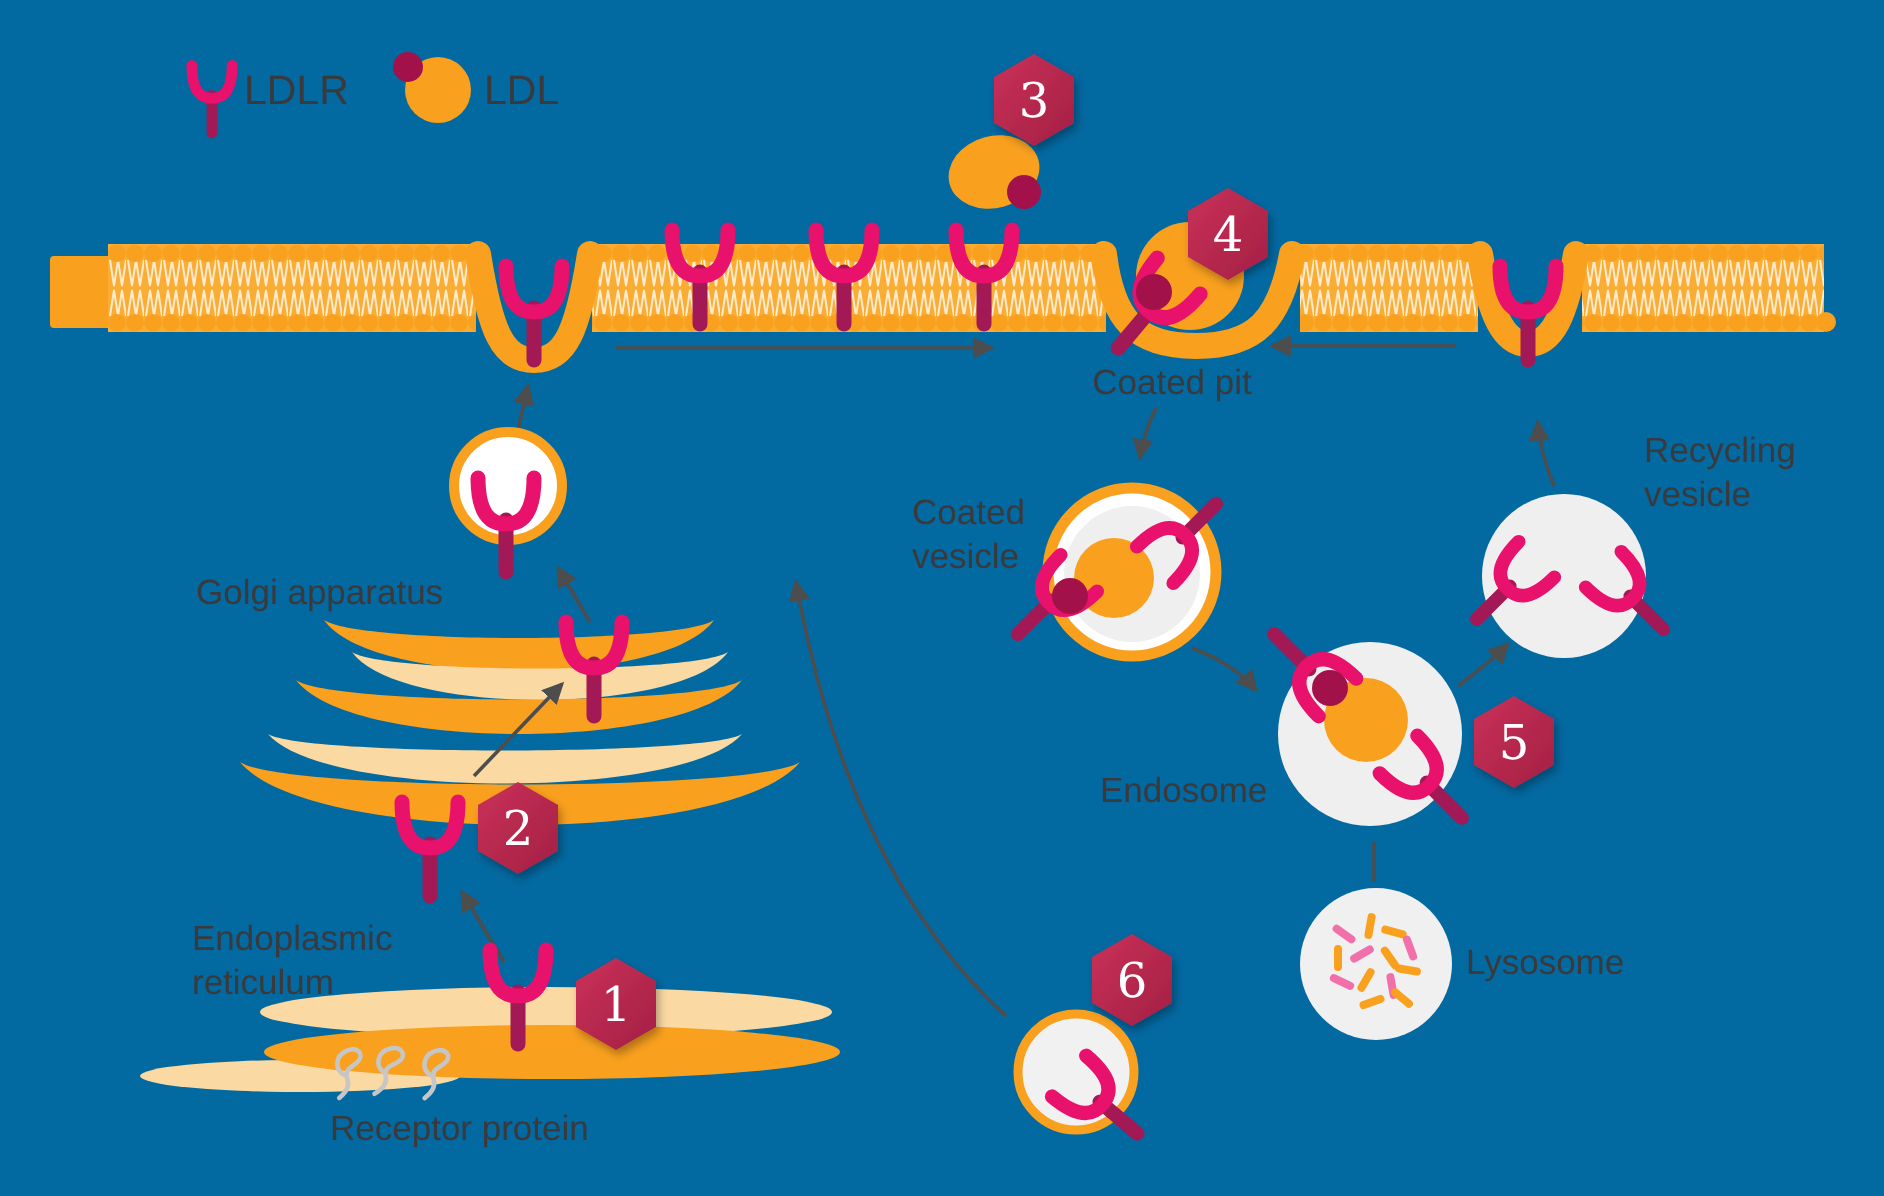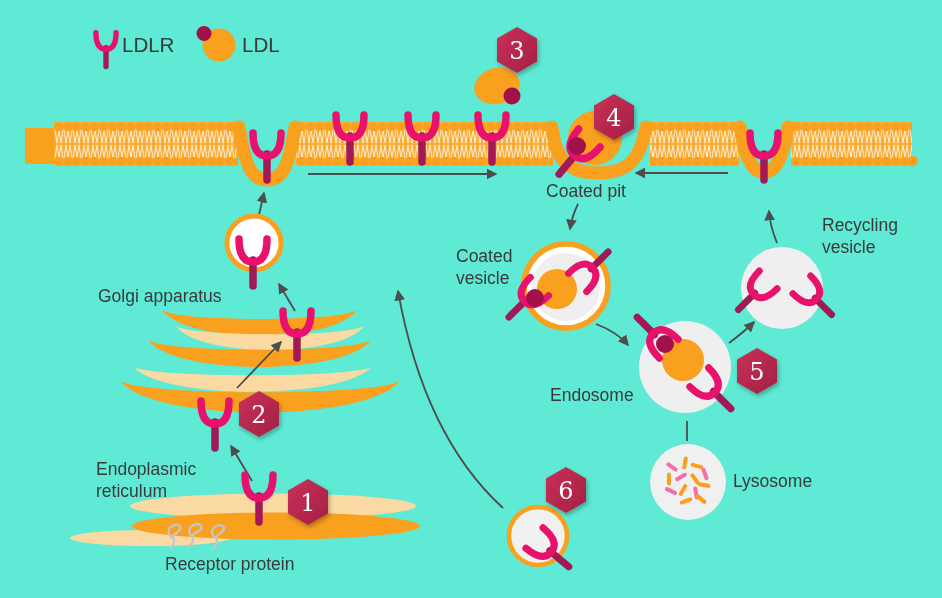--- a/index.html
+++ b/index.html
@@ -1,16 +1,16 @@
 <!DOCTYPE html>
 <html><head>
 <meta charset="utf-8">
 <style>
   html,body{margin:0;padding:0;background:#fff;}
-  .stage{position:relative;width:942px;height:598px;background:#5eead4;overflow:hidden;
+  .stage{position:relative;width:942px;height:598px;background:#0369a1;overflow:hidden;
          font-family:"Liberation Sans", sans-serif;}
   svg{display:block;}
   .lbl{fill:#3a3a3c;font-size:17.5px;font-family:"Liberation Sans",sans-serif;}
   .lbl-legend{fill:#3a3a3c;font-size:20.5px;font-family:"Liberation Sans",sans-serif;}
   .badge-num{fill:#ffffff;font-size:24px;font-family:"DejaVu Serif",serif;text-anchor:middle;}
   .arrow{stroke:#4d4d4d;stroke-width:1.8;fill:none;}
 </style>
 </head>
 <body>
 

